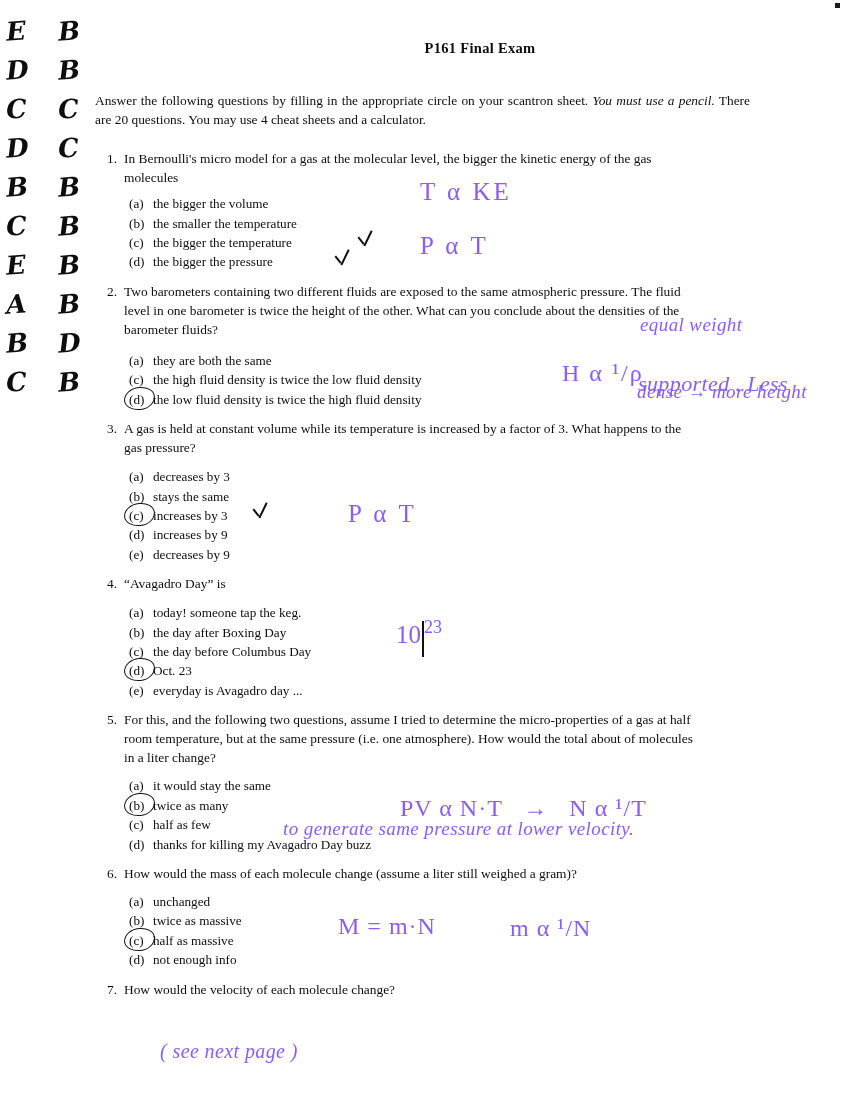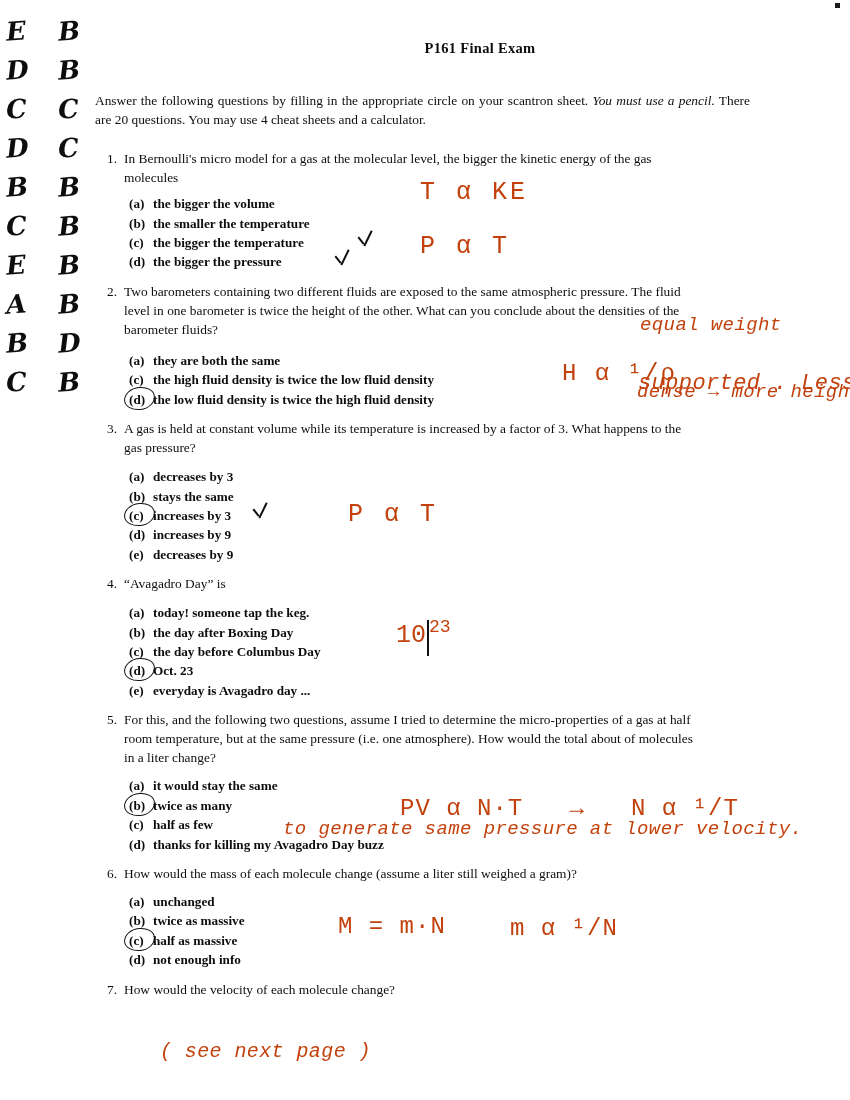--- a/index.html
+++ b/index.html
@@ -32,42 +32,42 @@
     width:655px;
     text-align:justify;
   }
   .instructions em { font-style:italic; }
 
   .q { margin:0 0 6px 0; position:relative; }
   .q-head { display:flex; font-size:13.4px; line-height:1.42; }
   .q-num { width:22px; flex:0 0 22px; text-align:right; padding-right:7px; }
   .q-text { flex:1 1 auto; }
 
-  .opts { list-style:none; margin:7px 0 0 0; padding:0 0 0 34px;font-weight:bold; }
+  .opts { list-style:none; margin:7px 0 0 0; padding:0 0 0 34px; }
   .opt { font-size:13.2px; line-height:1.47; position:relative; white-space:nowrap; }
   .opt-lab { display:inline-block; width:24px; }
 
   
   .circled .opt-lab { position:relative; z-index:2; }
   .circled::before {
     content:"";
     position:absolute;
     left:-5px; top:-3px;
     width:29px; height:21px;
     border:1.7px solid #111;
     border-radius:52% 48% 50% 50% / 55% 45% 55% 45%;
     transform:rotate(-5deg);
     z-index:1;
   }
 
   
   .hand {
     position:absolute;
-    font-family:Liberation Mono, monospace;
-    color:#c2410c;
+    font-family:Liberation Serif, serif;
+    color:#8b5cf6;
     white-space:pre;
     font-weight:500;
   }
   .hand.script {
     font-style:italic;
     letter-spacing:0.4px;
   }
   .mark-letter {
     font-size:26px;
     font-weight:bold;

